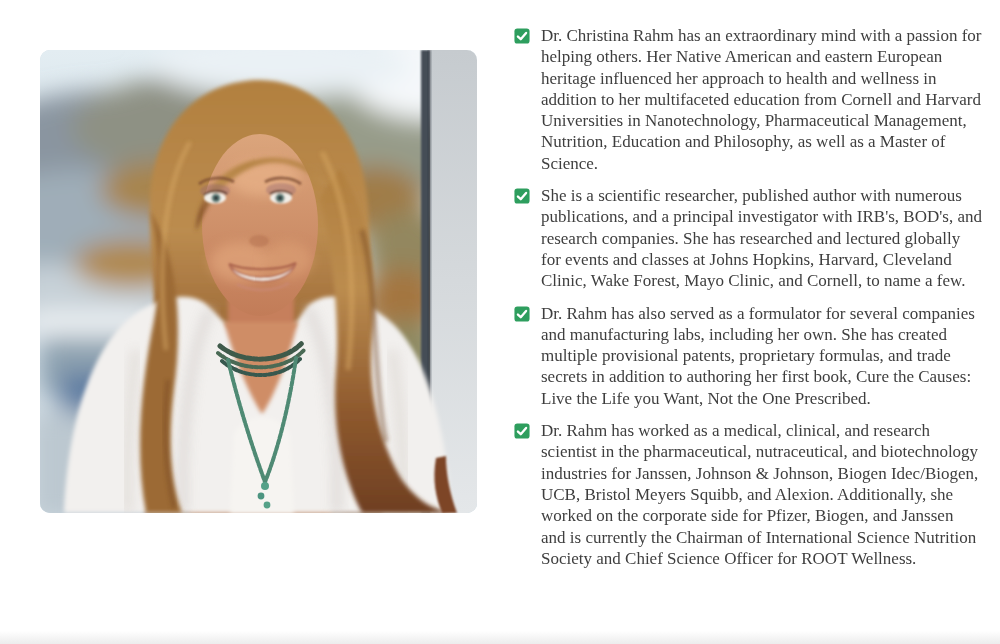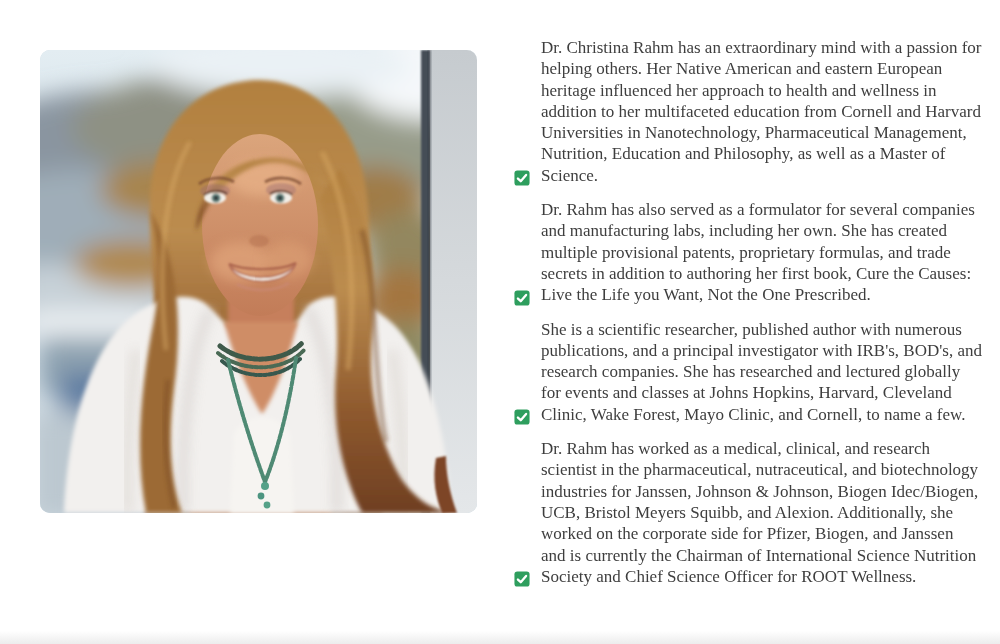--- a/index.html
+++ b/index.html
@@ -32,22 +32,22 @@
   .photo-wrap svg { display: block; }
   
   .bullets {
     position: absolute;
     left: 514px;
     top: 24px;
     width: 468px;
   }
   .bullet {
     display: flex;
-    align-items: flex-end;
-    margin: 13px 0 11px 0;
+    align-items: flex-start;
+    margin: 1px 0 11px 0;
   }
   .check {
     flex: 0 0 16px;
     width: 16px;
     height: 16px;
     margin: 3px 11px 0 0;
   }
   .check svg { display: block; }
   .bullet-text {
     margin: 0;
@@ -204,31 +204,31 @@
       <p class="bullet-text">Dr. Christina Rahm has an extraordinary mind with a passion for helping others. Her Native American and eastern European heritage influenced her approach to health and wellness in addition to her multifaceted education from Cornell and Harvard Universities in Nanotechnology, Pharmaceutical Management, Nutrition, Education and Philosophy, as well as a Master of Science.</p>
     </div>
 
     <div class="bullet">
       <span class="check">
         <svg viewBox="0 0 18 18" width="16" height="16">
           <rect x="0.5" y="0.5" width="17" height="17" rx="3.2" fill="#2e9e5e"></rect>
           <path d="M4.4 9.6 L7.6 12.6 L13.6 5.6" fill="none" stroke-width="2.6" stroke-linecap="round" stroke-linejoin="round" stroke="#ffffff"></path>
         </svg>
       </span>
+      <p class="bullet-text">She is a scientific researcher, published author with numerous publications, and a principal investigator with IRB's, BOD's, and research companies. She has researched and lectured globally for events and classes at Johns Hopkins, Harvard, Cleveland Clinic, Wake Forest, Mayo Clinic, and Cornell, to name a few.</p>
+    </div>
+
+    <div class="bullet">
+      <span class="check">
+        <svg viewBox="0 0 18 18" width="16" height="16">
+          <rect x="0.5" y="0.5" width="17" height="17" rx="3.2" fill="#2e9e5e"></rect>
+          <path d="M4.4 9.6 L7.6 12.6 L13.6 5.6" fill="none" stroke-width="2.6" stroke-linecap="round" stroke-linejoin="round" stroke="#ffffff"></path>
+        </svg>
+      </span>
       <p class="bullet-text">Dr. Rahm has also served as a formulator for several companies and manufacturing labs, including her own. She has created multiple provisional patents, proprietary formulas, and trade secrets in addition to authoring her first book, Cure the Causes: Live the Life you Want, Not the One Prescribed.</p>
-    </div>
-
-    <div class="bullet">
-      <span class="check">
-        <svg viewBox="0 0 18 18" width="16" height="16">
-          <rect x="0.5" y="0.5" width="17" height="17" rx="3.2" fill="#2e9e5e"></rect>
-          <path d="M4.4 9.6 L7.6 12.6 L13.6 5.6" fill="none" stroke-width="2.6" stroke-linecap="round" stroke-linejoin="round" stroke="#ffffff"></path>
-        </svg>
-      </span>
-      <p class="bullet-text">She is a scientific researcher, published author with numerous publications, and a principal investigator with IRB's, BOD's, and research companies. She has researched and lectured globally for events and classes at Johns Hopkins, Harvard, Cleveland Clinic, Wake Forest, Mayo Clinic, and Cornell, to name a few.</p>
     </div>
 
     <div class="bullet">
       <span class="check">
         <svg viewBox="0 0 18 18" width="16" height="16">
           <rect x="0.5" y="0.5" width="17" height="17" rx="3.2" fill="#2e9e5e"></rect>
           <path d="M4.4 9.6 L7.6 12.6 L13.6 5.6" fill="none" stroke-width="2.6" stroke-linecap="round" stroke-linejoin="round" stroke="#ffffff"></path>
         </svg>
       </span>
       <p class="bullet-text">Dr. Rahm has worked as a medical, clinical, and research scientist in the pharmaceutical, nutraceutical, and biotechnology industries for Janssen, Johnson &amp; Johnson, Biogen Idec/Biogen, UCB, Bristol Meyers Squibb, and Alexion. Additionally, she worked on the corporate side for Pfizer, Biogen, and Janssen and is currently the Chairman of International Science Nutrition Society and Chief Science Officer for ROOT Wellness.</p>

